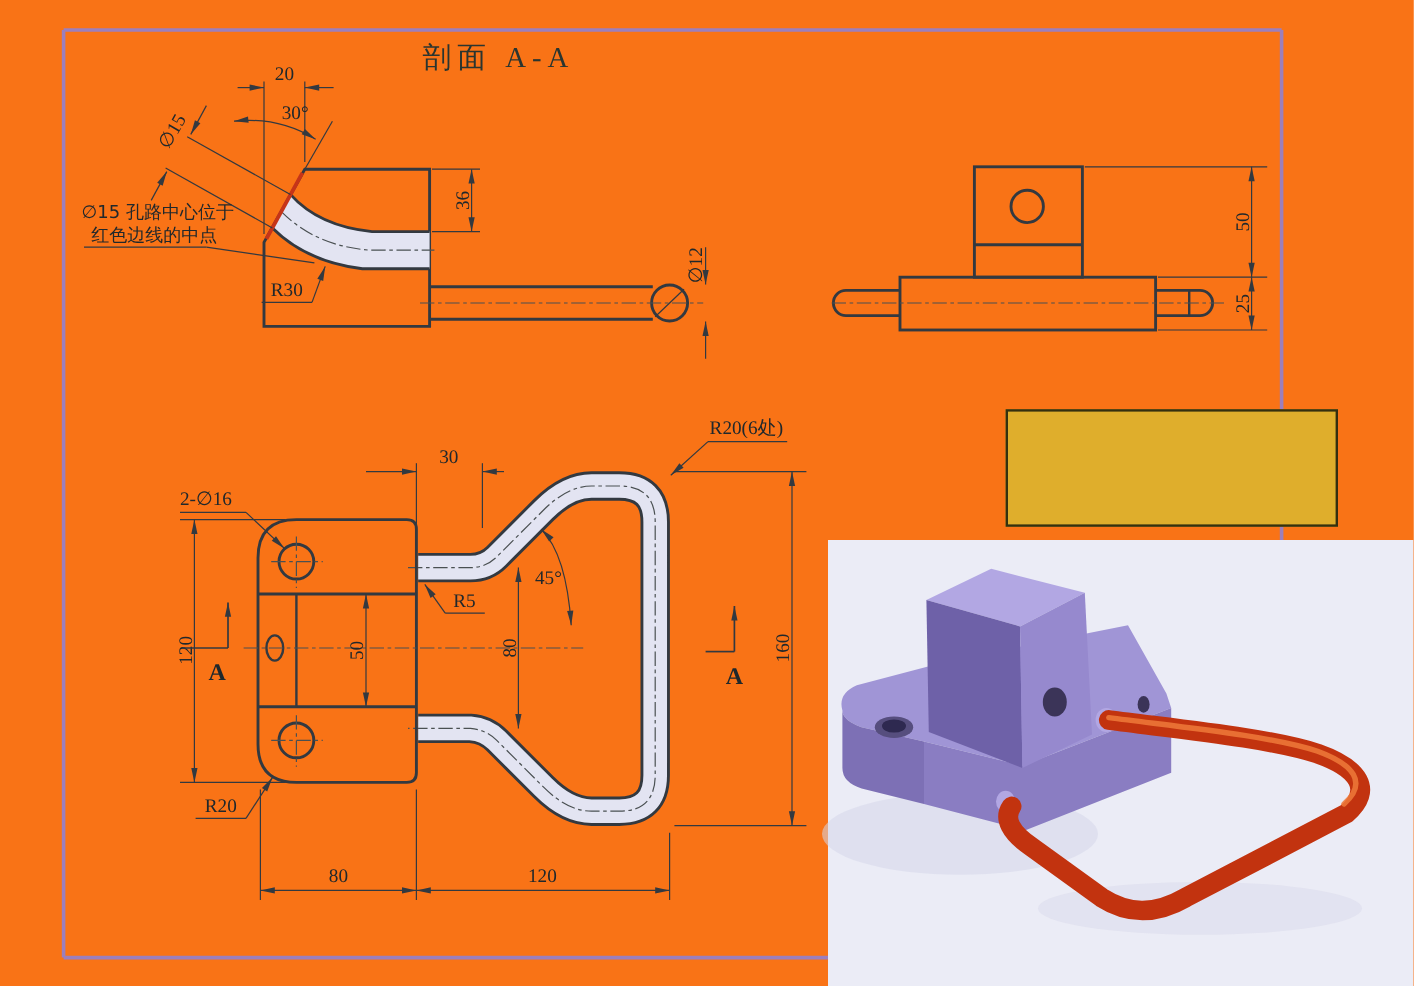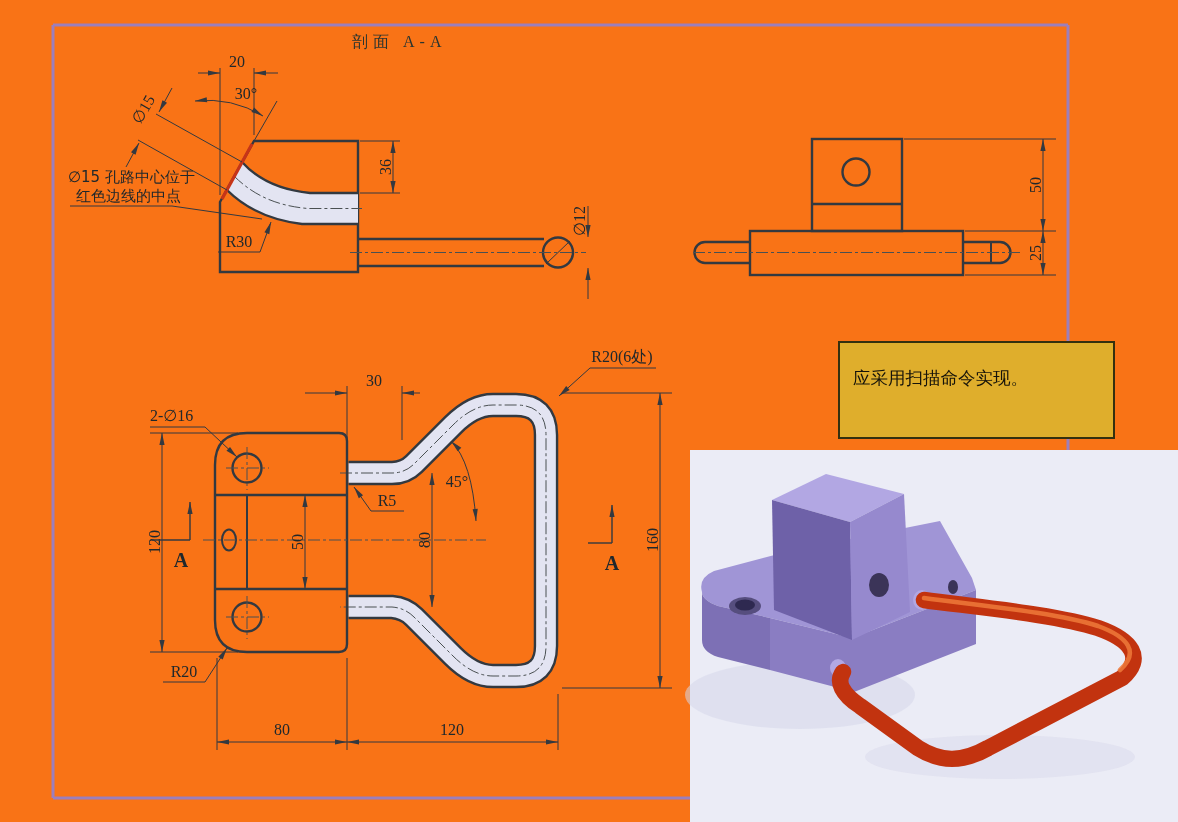--- a/index.html
+++ b/index.html
@@ -9,21 +9,21 @@
   .ln{stroke:#333940;fill:none;}
   .t24{stroke-width:2.4;}
   .t20{stroke-width:2;}
   .t10{stroke-width:1;}
   .cl{stroke:#4a5052;stroke-width:1;fill:none;stroke-dasharray:12 3 3 3;}
   .dimline{stroke:#333940;stroke-width:1;fill:none;}
   text{fill:#20282c;}
   .dim{font:16px "Liberation Serif","DejaVu Serif",serif;}
   .dimzh{font:15px "DejaVu Sans","Liberation Sans",sans-serif;}
   .secA{font:20px "Liberation Serif","DejaVu Serif",serif;font-weight:bold;}
-  .page-title{position:absolute;left:352px;top:32px;font-size:16px;letter-spacing:5px;
+  .page-title{position:absolute;left:352px;top:32px;font-size:24px;letter-spacing:5px;
               color:#2a3530;font-family:"Liberation Serif","DejaVu Serif",serif;}
   .note-box{position:absolute;left:838px;top:341px;width:250px;height:72px;
             background:#dfae2c;border:2.5px solid #35300f;
             padding:22px 10px 0 13px;
             font:17.5px/27px "DejaVu Sans","Liberation Sans",sans-serif;color:#15130a;}
 </style>
 </head>
 <body>
 
 <div class="stage">
@@ -222,16 +222,15 @@
     <ellipse cx="838" cy="668" rx="8" ry="9" fill="#b2a7e3"></ellipse>
 
     <path d="M924,600 C985,608 1058,615 1098,628 C1132,640 1145,658 1122,678 L988,748 C962,763 940,762 918,748 L860,706 C842,694 836,682 843,672" stroke="#c2330f" stroke-width="16.5" fill="none" stroke-linecap="round" stroke-linejoin="round"></path>
     <path d="M924,598 C985,606 1058,613 1098,626 C1128,637 1140,652 1120,670" stroke="#ef7a3a" stroke-width="4.5" fill="none" stroke-linecap="round" opacity="0.85"></path>
   </g>
 </svg>
 
 <div class="page-title">剖面 A-A</div>
 
 <div class="note-box">
-  <div>应采用扫描命令实现。</div>
 </div>
 
 </div>
 
 </body></html>

